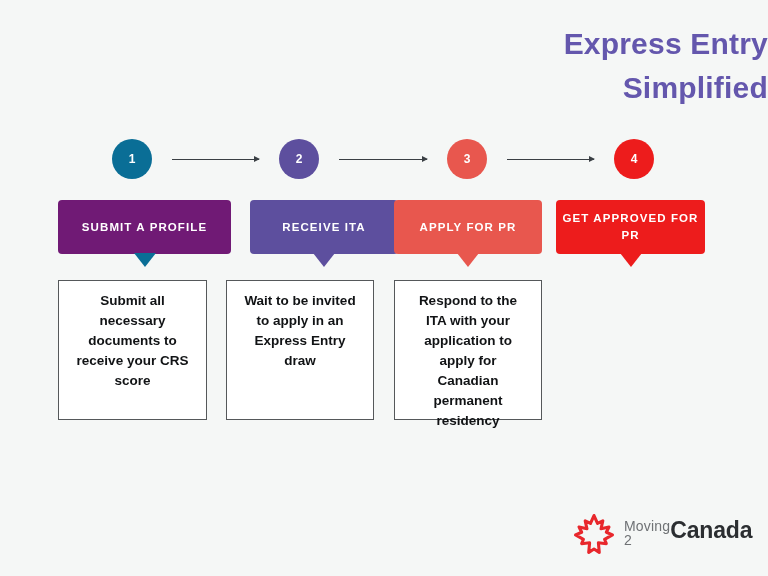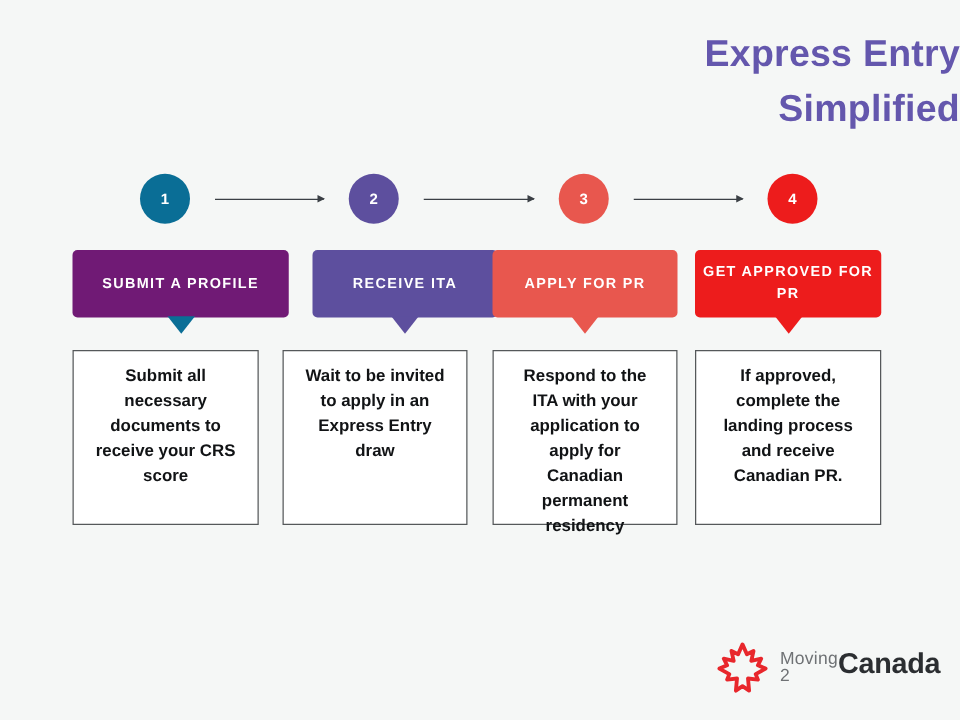--- a/index.html
+++ b/index.html
@@ -226,23 +226,20 @@
 
   <div class="card" id="card-1" style="left: 226px; width: 148px;">
     <div class="card-text">Wait to be invited to apply in an Express Entry draw</div>
   </div>
   <div class="card" id="card-0" style="left: 58px; width: 149px;">
     <div class="card-text">Submit all necessary documents to receive your CRS score</div>
   </div>
   <div class="card" id="card-2" style="left: 394px; width: 148px;">
     <div class="card-text">Respond to the ITA with your application to apply for Canadian permanent residency</div>
   </div>
-  <div class="card" id="card-3" style="left: 556px; width: 149px;">
-    <div class="card-text">If approved, complete the landing process and receive Canadian PR.</div>
-  </div>
 
   <div class="logo">
     <svg class="logo-mark" viewBox="0 0 100 100">
       <path d="M50 8 L58 26 L70 20 L66 38 L84 34 L78 46 L92 52 L74 62 L78 72 L60 70 L62 92 L50 84 L38 92 L40 70 L22 72 L26 62 L8 52 L22 46 L16 34 L34 38 L30 20 L42 26 Z" fill="none" stroke="#e8272c" stroke-width="7" stroke-linejoin="round"></path>
     </svg>
     <div class="logo-words">
       <span class="logo-top" style="color: rgb(111, 114, 117);">Moving 2</span>
       <span class="logo-bottom" style="color: rgb(43, 46, 49);">Canada</span>
     </div>
   </div>

